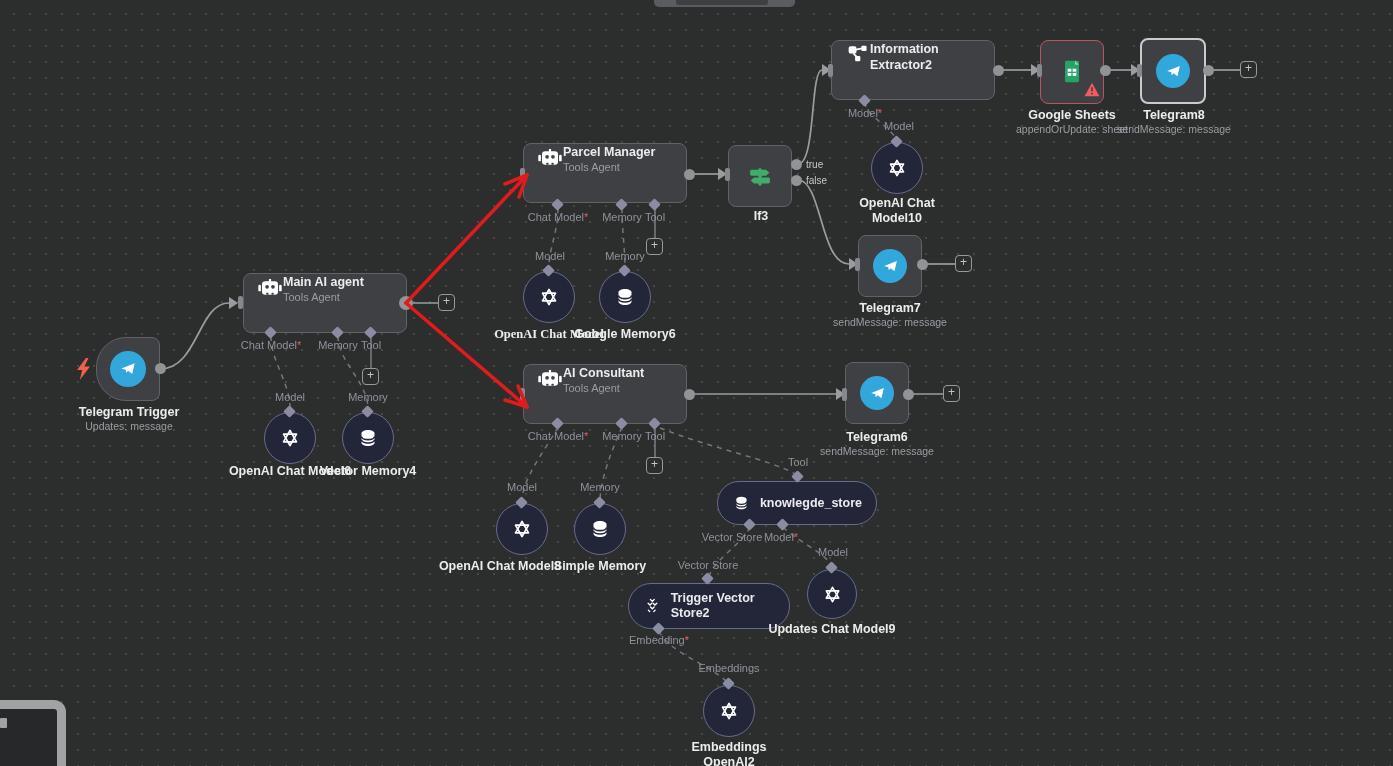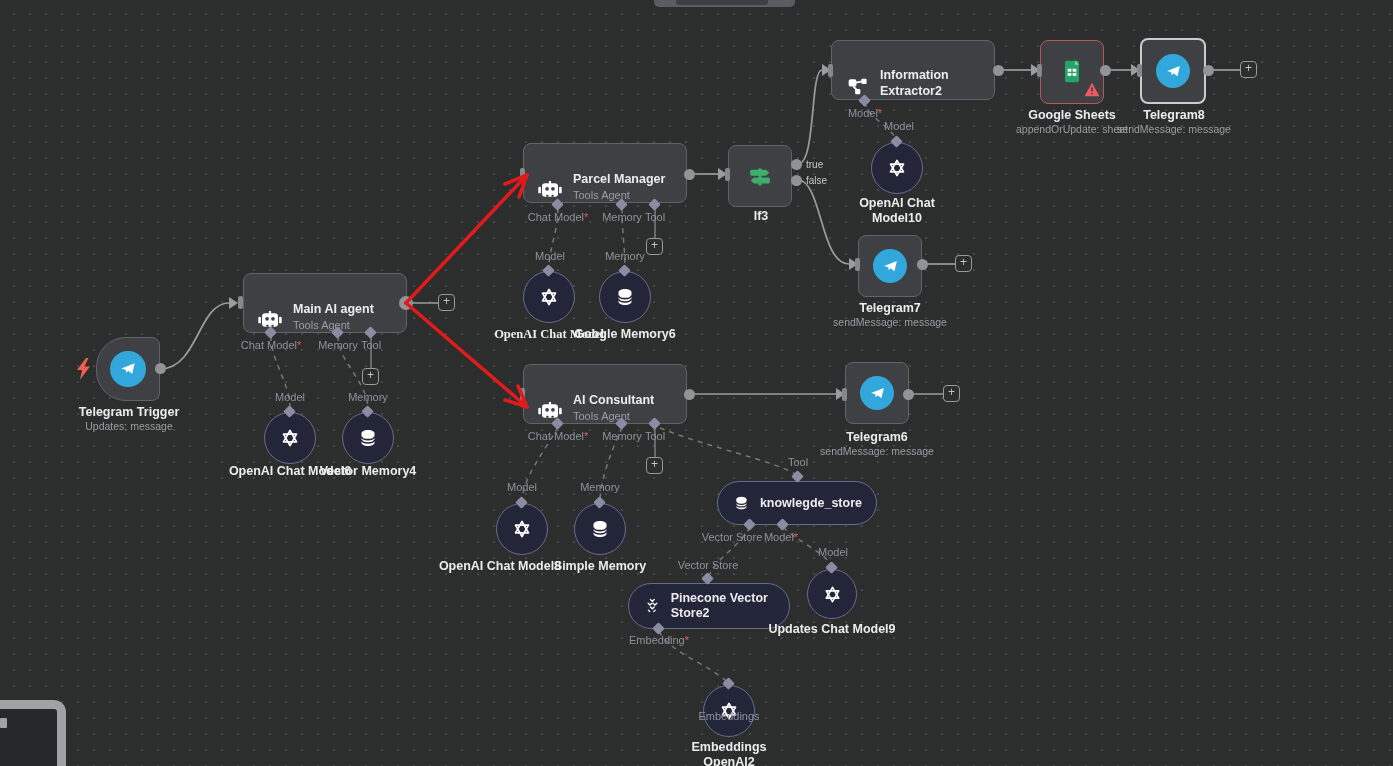--- a/index.html
+++ b/index.html
@@ -5,21 +5,21 @@
   html,body{margin:0;padding:0;background:#2c2d2d;font-family:"Liberation Sans",sans-serif;}
   #canvas{position:relative;width:1393px;height:766px;overflow:hidden;
     background-color:#2c2d2d;
     background-image:radial-gradient(circle,#474849 1px,transparent 1.4px);
     background-size:16px 16px;background-position:6px 6px;}
   .abs{position:absolute;}
   svg.layer{position:absolute;left:0;top:0;z-index:1;pointer-events:none;}
   svg.layer-top{position:absolute;left:0;top:0;z-index:6;pointer-events:none;}
   .node{position:absolute;background:#3e4043;border:1.6px solid #606368;border-radius:8px;box-sizing:border-box;z-index:2;}
   .sqnode{width:64px;height:62px;display:flex;align-items:center;justify-content:center;}
-  .anode{width:164px;height:60px;display:flex;align-items:flex-end;padding-left:13px;gap:10px;}
+  .anode{width:164px;height:60px;display:flex;align-items:flex-start;padding-left:13px;}
   .trig{border-radius:30px 8px 8px 30px;width:64px;height:64px;}
   .selected{border:2.5px solid #c9cbce;}
   .error{border-color:#b9565c;}
   .atitle{font-size:12.5px;font-weight:bold;color:#ececee;line-height:1.3;}
   .asub{font-size:11px;color:#9a9da3;line-height:1.3;}
   .csub{position:absolute;width:52px;height:52px;border-radius:50%;background:#232539;border:1.5px solid #686c8a;box-sizing:border-box;display:flex;align-items:center;justify-content:center;z-index:2;}
   .pill{position:absolute;background:#232539;border:1.5px solid #686c8a;box-sizing:border-box;display:flex;align-items:center;padding:0 14px;gap:9px;color:#ececee;font-weight:bold;font-size:12.5px;z-index:2;}
   .tgc{width:36px;height:36px;border-radius:50%;background:#32a7dc;display:flex;align-items:center;justify-content:center;}
   .tgc.sm{width:34px;height:34px;}
   .dia{position:absolute;width:9px;height:9px;background:#898ca2;border-radius:1.5px;transform:rotate(45deg);z-index:3;}
@@ -357,36 +357,36 @@
   <div class="dia" style="left:703px;top:574px;"></div>
   <div class="pill" style="left:628px;top:583px;width:162px;height:46px;border-radius:23px;">
     <svg width="20" height="20" viewBox="0 0 20 20" stroke="#fff" stroke-width="1.4" fill="none" stroke-linecap="round">
       <path d="M8 3 L10 5 L12 3"></path>
         <path d="M5.5 7 L7.5 9 L9.5 7"></path>
         <path d="M10.8 7 L12.8 9 L14.8 7"></path>
       <path d="M8 11 L10 13 L12 11"></path>
         <path d="M5.8 14.5 L7.3 16"></path>
         <path d="M13 14.5 L11.5 16"></path>
     </svg>
-    <span style="width:112px;white-space:normal;line-height:1.2;">Pinecone Vector Store2</span>
+    <span style="width:112px;white-space:normal;line-height:1.2;">Trigger Vector Store2</span>
   </div>
   <div class="dia" style="left:654px;top:624px;"></div>
   <div class="plabel" style="left:659px;top:634px;"><span>Embedding</span><span class="req">*</span></div>
 
   <div class="plabel" style="left:833px;top:546px;"><span>Model</span></div>
   <div class="dia" style="left:827px;top:563px;"></div>
   <div class="csub" style="left:807px;top:569px;width:50px;height:50px;">
     <svg width="23" height="23" viewBox="0 0 24 24" fill="none" stroke="#fff" stroke-width="1.7" stroke-linejoin="round">
       <path d="M12 4.5 L18.5 15.8 L5.5 15.8 Z"></path>
         <path d="M12 19.5 L5.5 8.2 L18.5 8.2 Z"></path>
     </svg>
   </div>
   <div class="nlabel" style="left:832px;top:622px;">Updates Chat Model9</div>
 
-  <div class="plabel" style="left:729px;top:662px;margin-top:48px;"><span>Embeddings</span></div>
+  <div class="plabel" style="left:729px;top:662px;"><span>Embeddings</span></div>
   <div class="dia" style="left:724px;top:679px;"></div>
   <div class="csub" style="left:703px;top:685px;">
     <svg width="24" height="24" viewBox="0 0 24 24" fill="none" stroke="#fff" stroke-width="1.7" stroke-linejoin="round">
       <path d="M12 4.5 L18.5 15.8 L5.5 15.8 Z"></path>
         <path d="M12 19.5 L5.5 8.2 L18.5 8.2 Z"></path>
     </svg>
   </div>
   <div class="nlabel wrap" style="left:729px;top:740px;width:86px;">Embeddings OpenAI2</div>
 
   <svg class="layer-top" width="1393" height="766">

